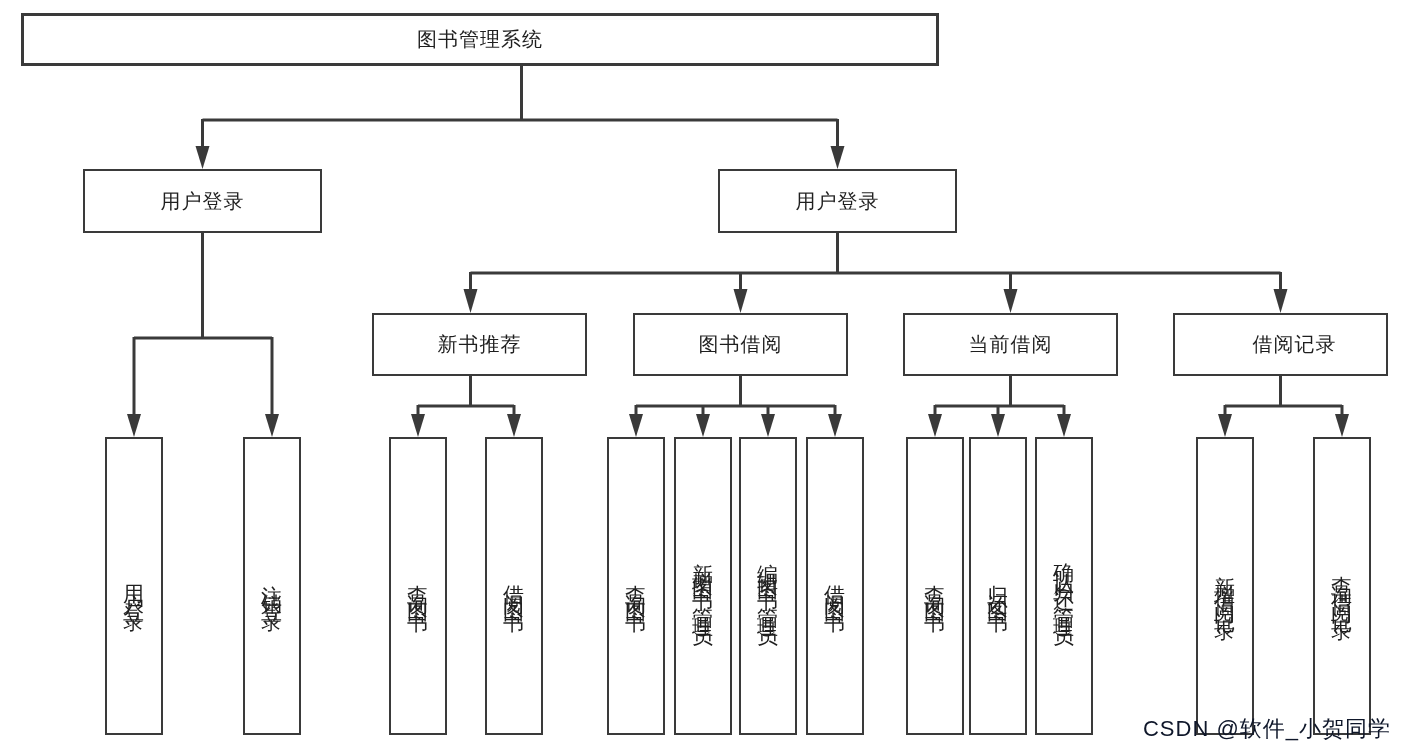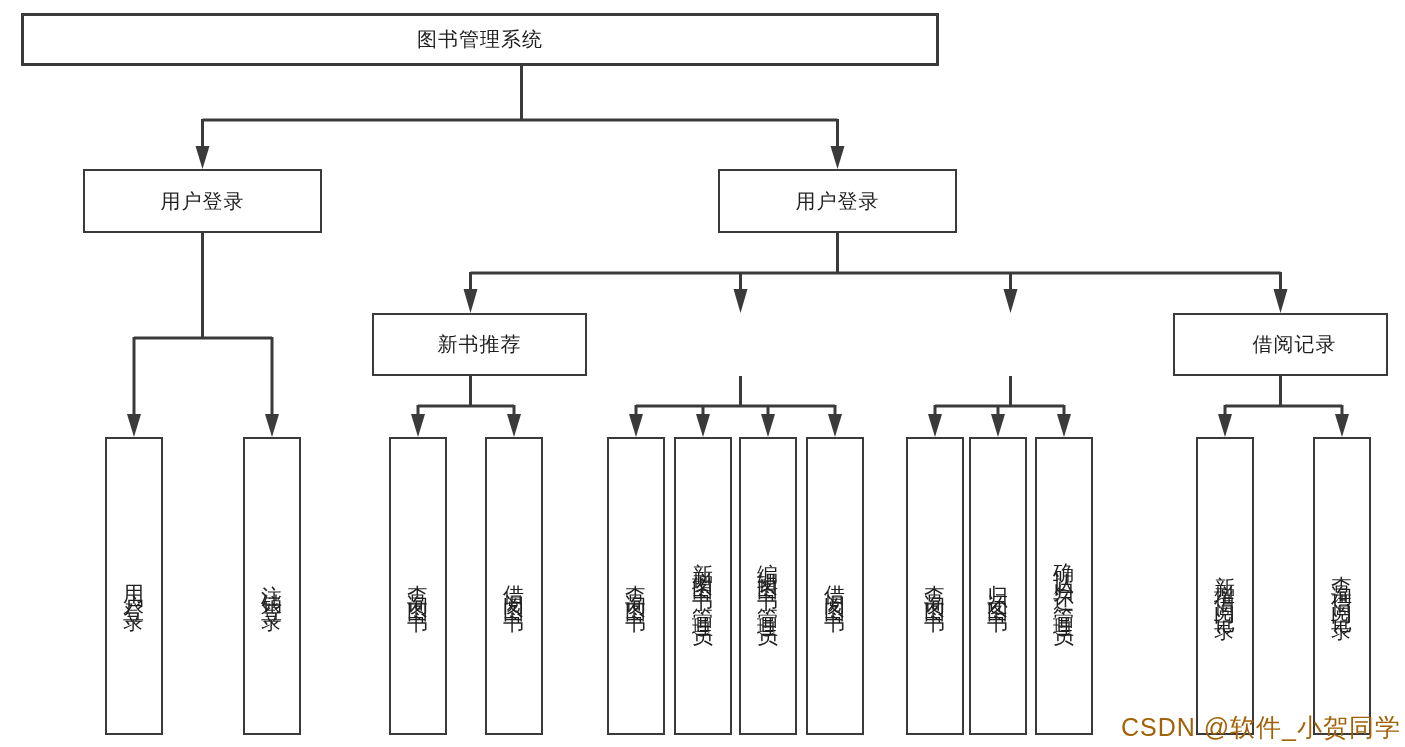--- a/index.html
+++ b/index.html
@@ -42,24 +42,24 @@
   }
   .v-node {
     writing-mode: vertical-rl;
     text-orientation: mixed;
     font-size: 21px;
     letter-spacing: 9px;
     line-height: 1;
   }
   .watermark {
     position: absolute;
-    right: 4px;
+    right: 14px;
     bottom: 3px;
-    font-size: 25px;
-    color: #a16207;
+    font-size: 22px;
+    color: #0f172a;
     letter-spacing: 1px;
     z-index: 3;
     white-space: nowrap;
   }
 </style>
 </head>
 <body>
 
 <div id="canvas">
 
@@ -131,20 +131,22 @@
       <path d="M1335 414 H1349 L1342 437 Z"></path>
     </g>
   </svg>
 
   <div class="node h-node root-node" style="left:21px; top:13px; width:918px; height:53px;">图书管理系统</div>
 
   <div class="node h-node" style="left:83px; top:169px; width:239px; height:64px;">用户登录</div>
   <div class="node h-node" style="left:718px; top:169px; width:239px; height:64px;">用户登录</div>
 
   <div class="node h-node" style="left:372px; top:313px; width:215px; height:63px;">新书推荐</div>
+  <div class="node h-node" style="left:633px; top:313px; width:215px; height:63px;">图书借阅</div>
+  <div class="node h-node" style="left:903px; top:313px; width:215px; height:63px;">当前借阅</div>
   <div class="node h-node" style="left:1173px; top:313px; width:215px; height:63px;padding-left:28px;">借阅记录</div>
 
   <div class="node v-node" style="left:105px; top:437px; width:58px; height:298px;">用户登录</div>
   <div class="node v-node" style="left:243px; top:437px; width:58px; height:298px;">注销登录</div>
 
   <div class="node v-node" style="left:389px; top:437px; width:58px; height:298px;">查询图书</div>
   <div class="node v-node" style="left:485px; top:437px; width:58px; height:298px;">借阅图书</div>
 
   <div class="node v-node" style="left:607px; top:437px; width:58px; height:298px;">查询图书</div>
   <div class="node v-node" style="left:674px; top:437px; width:58px; height:298px;">新增图书（管理员）</div>

